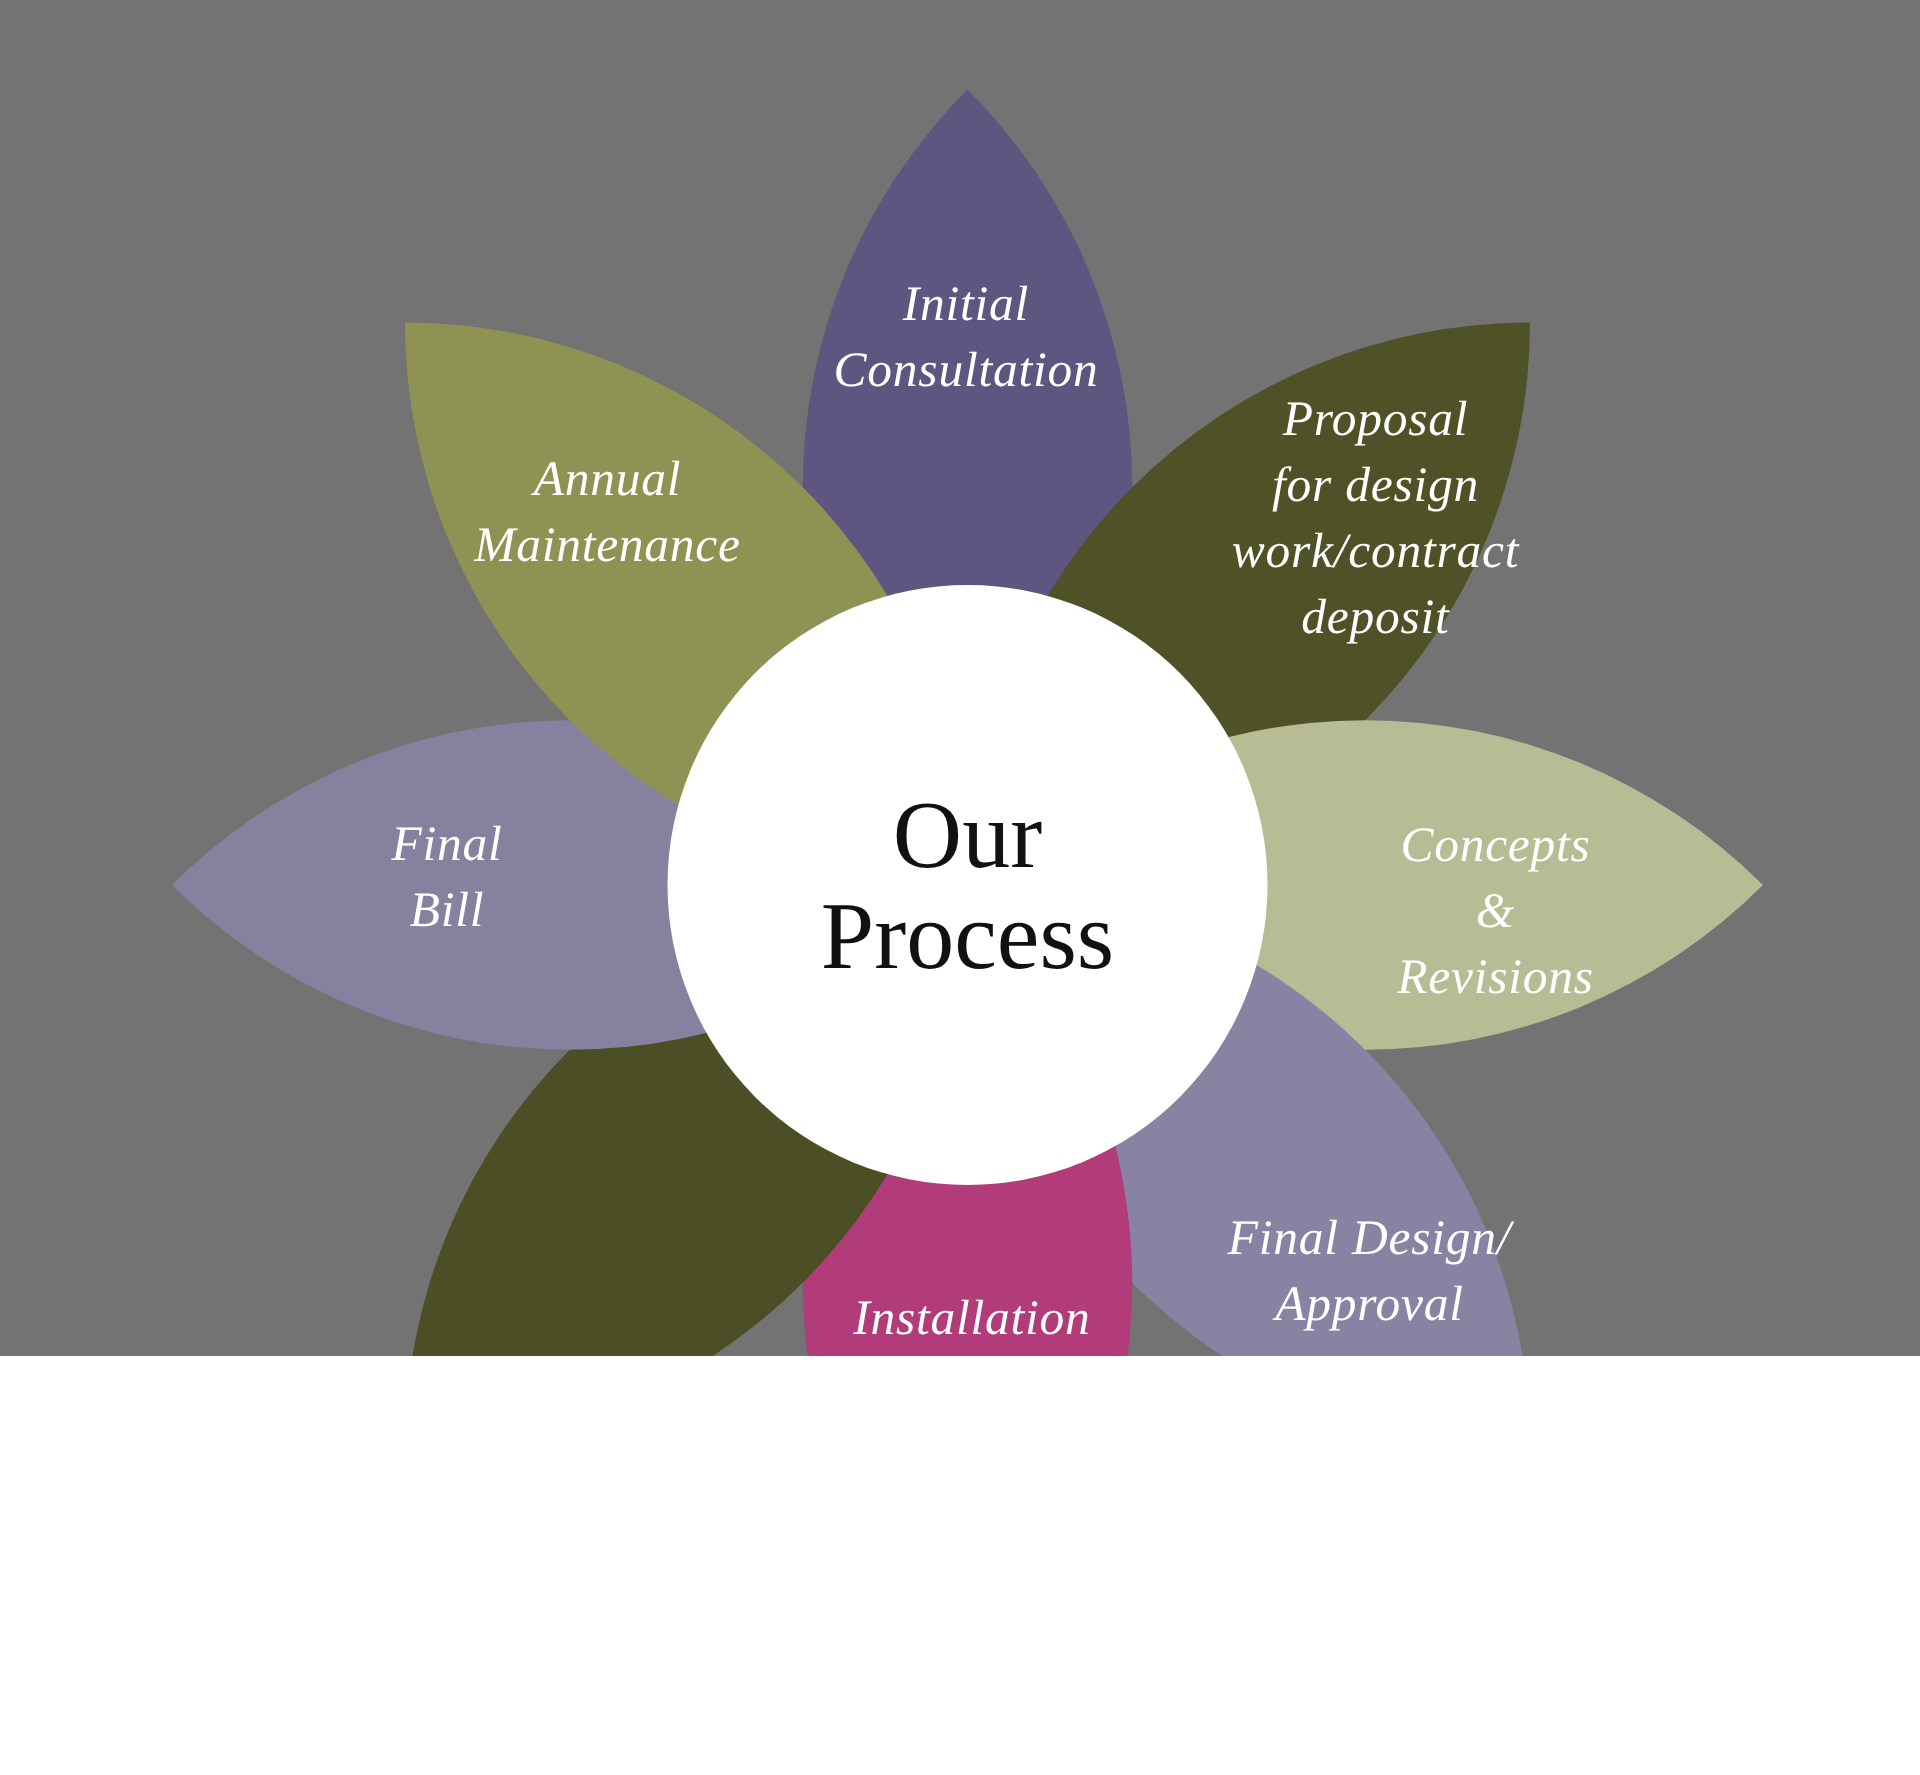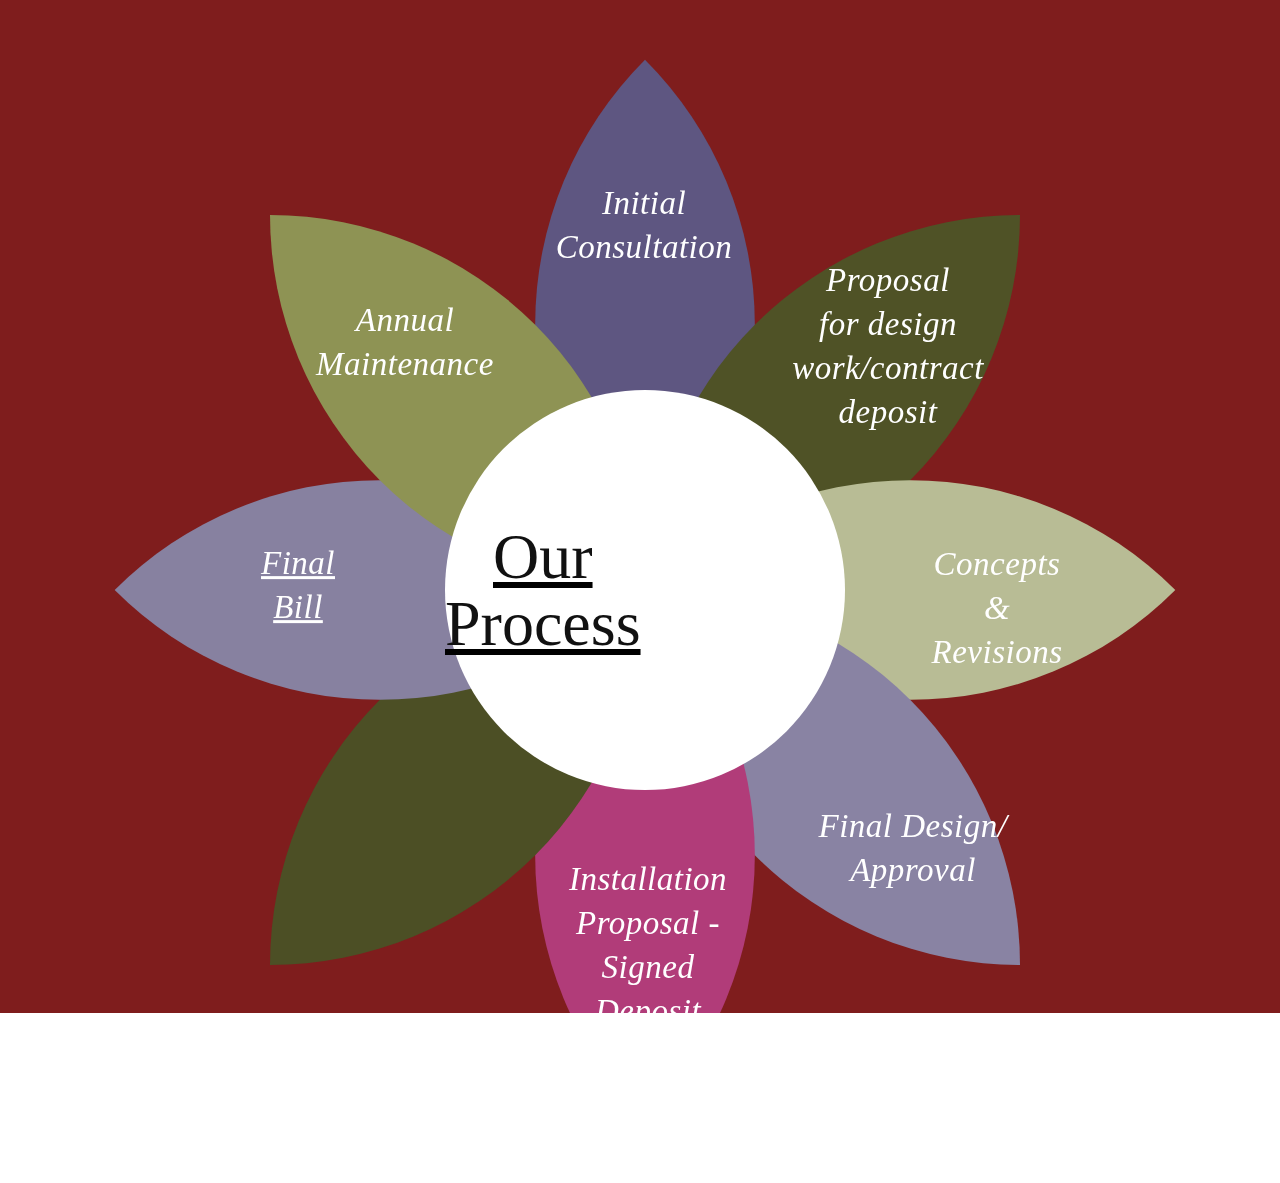--- a/index.html
+++ b/index.html
@@ -4,22 +4,22 @@
 <style>
   html, body {
     margin: 0;
     padding: 0;
     background: #ffffff;
     font-family: "Liberation Serif", serif;
   }
   .canvas {
     position: relative;
     width: 1280px;
-    height: 1013px;
-    background: #7f1d1d;
+    height: 904px;
+    background: #737373;
     overflow: hidden;
   }
   
   .petal {
     position: absolute;
     left: 645px;
     top: 215px;            
     width: 375px;
     height: 375px;
     border-radius: 100% 0 100% 0;
@@ -60,21 +60,21 @@
     position: absolute;
     left: 445px;
     top: 390px;
     width: 400px;
     height: 400px;
     border-radius: 50%;
     background: #ffffff;
     z-index: 10;
     display: flex;
     align-items: center;
-    text-decoration: underline;
+    justify-content: center;
   }
   .center-label {
     text-align: center;
     font-size: 64px;
     line-height: 1.05;
     white-space: pre-line;
     color: #111111;
     font-style: normal;
   }
 </style>
@@ -87,34 +87,34 @@
   <div class="petal r1" style="background: rgb(79, 82, 38);"></div>
   <div class="petal r2" style="background: rgb(184, 188, 149);"></div>
   <div class="petal r3" style="background: rgb(137, 131, 163);"></div>
   <div class="petal r4" style="background: rgb(177, 60, 121);"></div>
   <div class="petal r5" style="background: rgb(76, 79, 37);"></div>
   <div class="petal r6" style="background: rgb(135, 129, 160);"></div>
   <div class="petal r7" style="background: rgb(142, 147, 84);"></div>
 
   <div class="petal-label l0" style="color: rgb(255, 255, 255);">Initial
 Consultation</div>
-  <div class="petal-label l1" style="color: rgb(255, 255, 255);">Proposal
+  <div class="petal-label l1" style="color: rgb(255, 255, 255); margin-left: 29px;">Proposal
 for design
 work/contract
 deposit</div>
   <div class="petal-label l2" style="color: rgb(255, 255, 255); margin-top: 22px;">Concepts
 &amp;
 Revisions</div>
   <div class="petal-label l3" style="color: rgb(255, 255, 255); margin-left: 16px;">Final Design/
 Approval</div>
   <div class="petal-label l4" style="color: rgb(255, 255, 255);">Installation
 Proposal -
 Signed
 Deposit</div>
-  <div class="petal-label l6" style="color: rgb(255, 255, 255); text-decoration: underline;">Final
+  <div class="petal-label l6" style="color: rgb(255, 255, 255);">Final
 Bill</div>
   <div class="petal-label l7" style="color: rgb(255, 255, 255);">Annual
 Maintenance</div>
 
   <div class="center-circle" style="background: rgb(255, 255, 255);">
     <div class="center-label" style="color: rgb(17, 17, 17);">Our
 Process</div>
   </div>
 
 </div>

